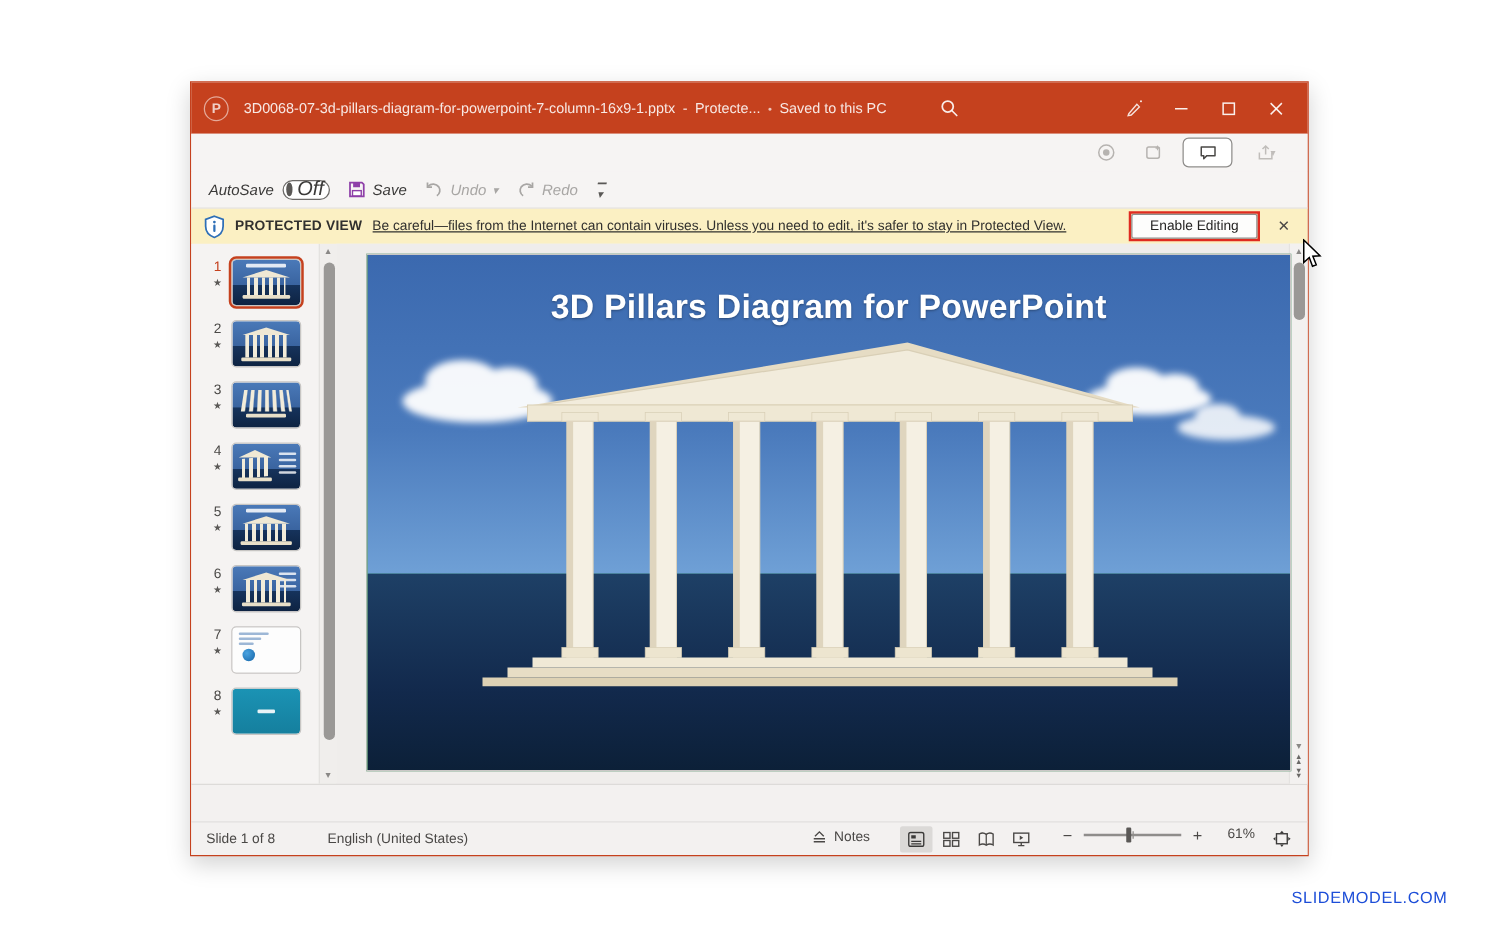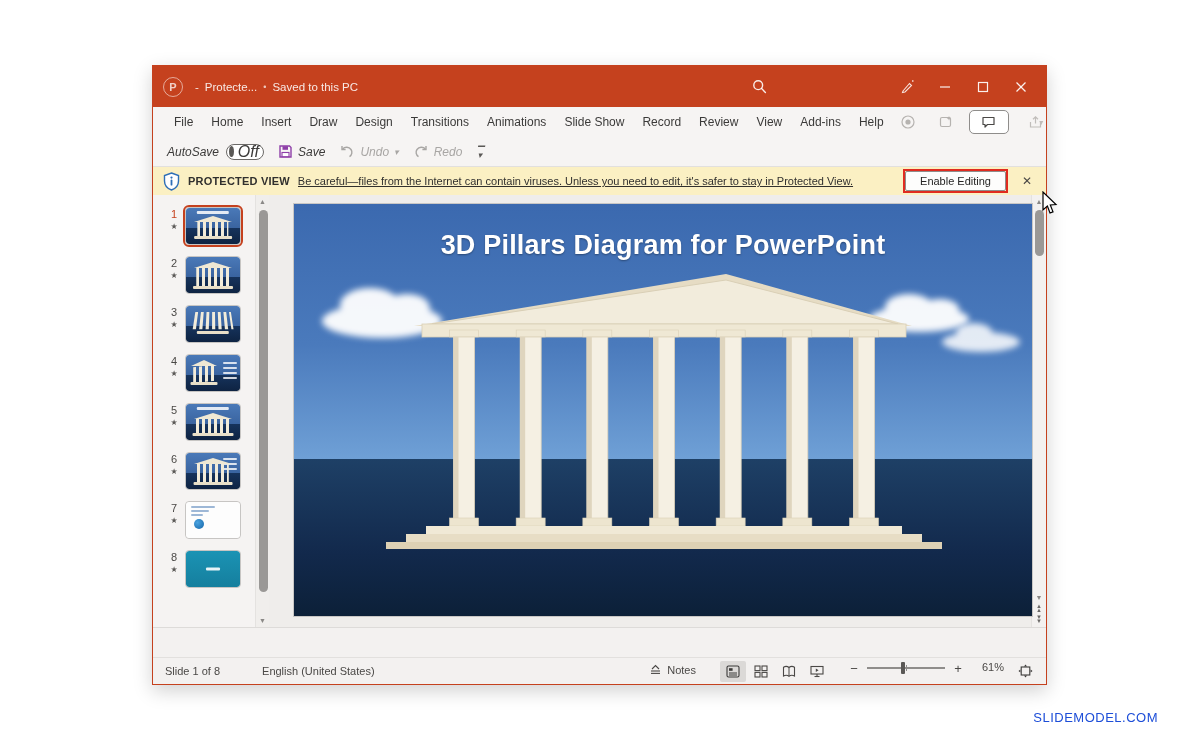--- a/index.html
+++ b/index.html
@@ -137,20 +137,21 @@
 
 <div class="page">
 
   <div class="pp-window">
 
     <div class="titlebar">
       <div class="pp-logo">
           <span>P</span>
         </div>
       <div class="title-text">
+        <span>3D0068-07-3d-pillars-diagram-for-powerpoint-7-column-16x9-1.pptx</span>
         <span>-</span>
         <span>Protecte...</span>
         <span class="title-dot">•</span>
         <span>Saved to this PC</span>
       </div>
       <div class="tb-spacer"></div>
       <div class="tb-icon tb-search">
         <svg width="15" height="15" viewBox="0 0 15 15">
             <circle cx="6.2" cy="6.2" r="4.4" fill="none" stroke="rgba(255,255,255,0.9)" stroke-width="1.4"></circle>
             <line x1="9.6" y1="9.6" x2="13.4" y2="13.4" stroke="rgba(255,255,255,0.9)" stroke-width="1.4" stroke-linecap="round"></line>
@@ -175,35 +176,20 @@
       </div>
       <div class="tb-icon">
         <svg width="12" height="12" viewBox="0 0 12 12">
             <line x1="1.5" y1="1.5" x2="10.5" y2="10.5" stroke="rgba(255,255,255,0.92)" stroke-width="1.2"></line>
             <line x1="10.5" y1="1.5" x2="1.5" y2="10.5" stroke="rgba(255,255,255,0.92)" stroke-width="1.2"></line>
           </svg>
       </div>
     </div>
 
     <div class="menubar">
-      <div id="menu-tabs" style="display:flex;align-items:center;">
-          <div class="menu-tab">File</div>
-          <div class="menu-tab">Home</div>
-          <div class="menu-tab">Insert</div>
-          <div class="menu-tab">Draw</div>
-          <div class="menu-tab">Design</div>
-          <div class="menu-tab">Transitions</div>
-          <div class="menu-tab">Animations</div>
-          <div class="menu-tab">Slide Show</div>
-          <div class="menu-tab">Record</div>
-          <div class="menu-tab">Review</div>
-          <div class="menu-tab">View</div>
-          <div class="menu-tab">Add-ins</div>
-          <div class="menu-tab">Help</div>
-        </div>
       <div class="menu-right">
         <div class="mr-btn">
           <svg width="16" height="16" viewBox="0 0 16 16">
               <circle cx="8" cy="8" r="6" fill="none" stroke="#b6b3b0" stroke-width="1.2"></circle>
               <circle cx="8" cy="8" r="2.6" fill="#b6b3b0"></circle>
             </svg>
         </div>
         <div class="mr-btn">
           <svg width="16" height="16" viewBox="0 0 16 16">
               <rect x="2.5" y="3.5" width="10" height="9" rx="1.5" fill="none" stroke="#b6b3b0" stroke-width="1.2"></rect>

